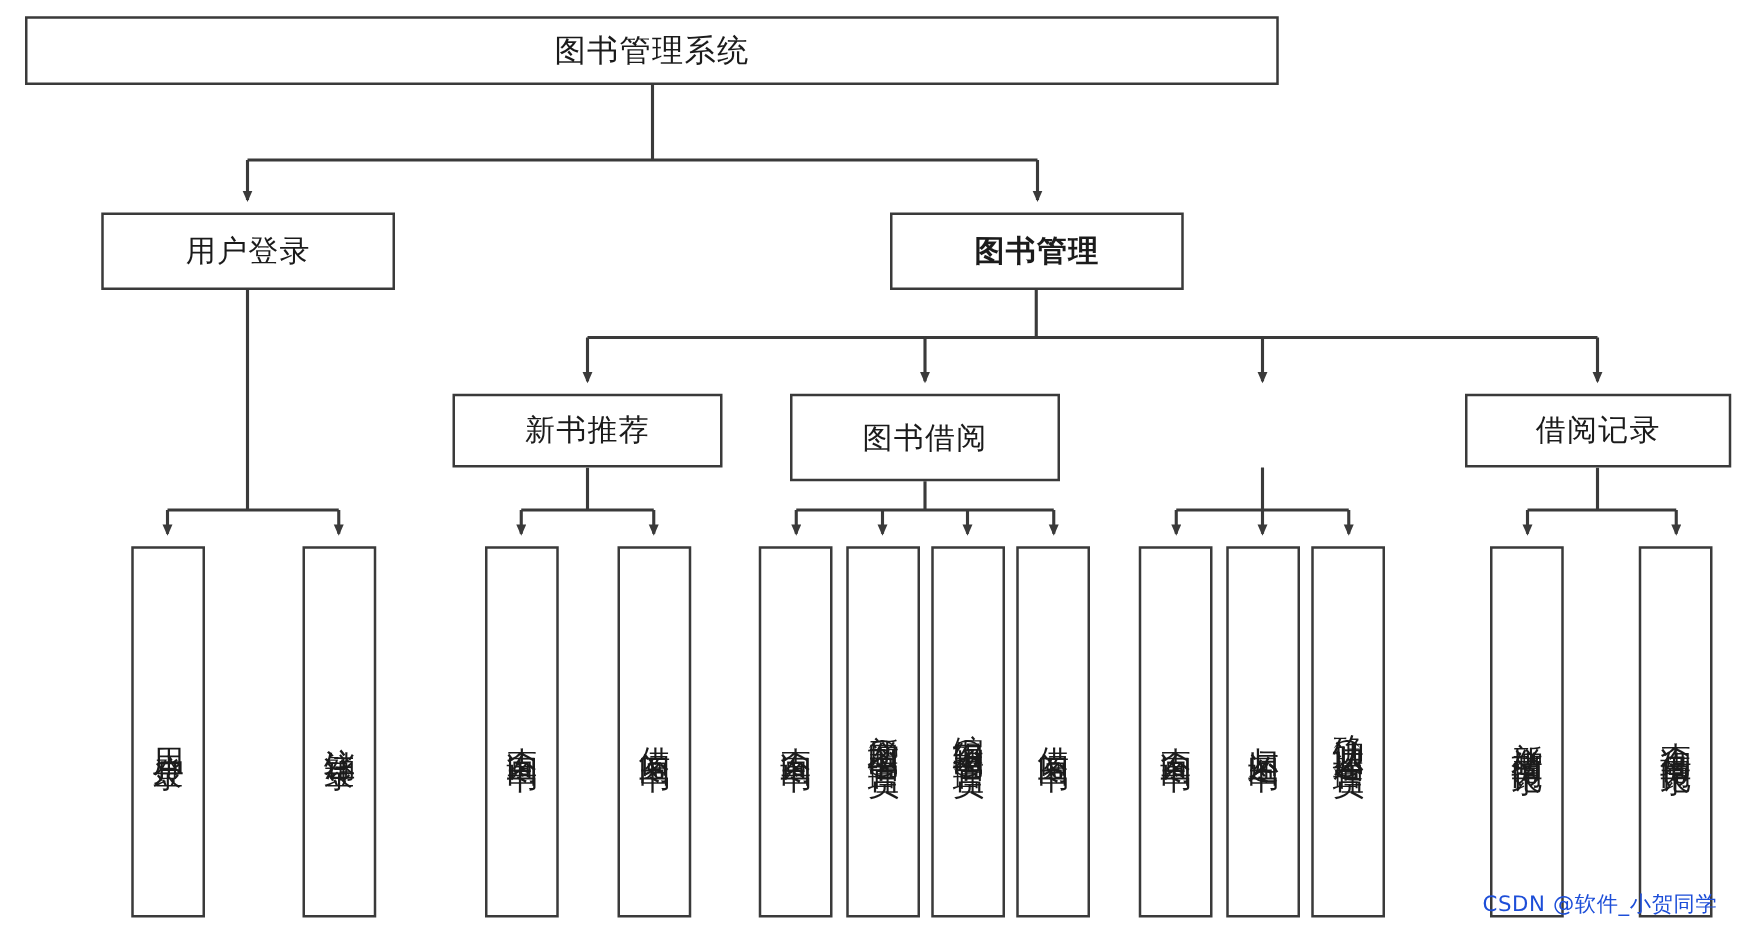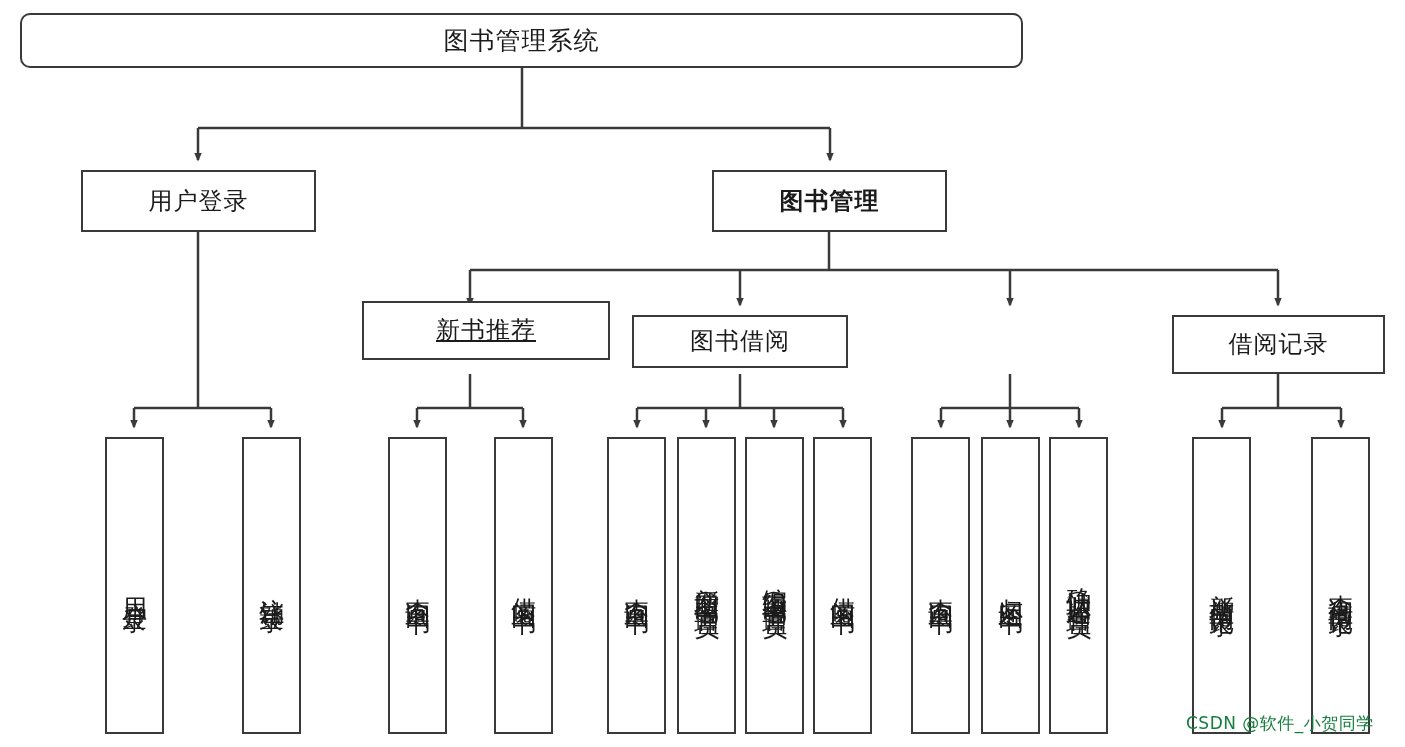--- a/index.html
+++ b/index.html
@@ -56,21 +56,21 @@
   .node.v > span {
     writing-mode: vertical-rl;
     text-orientation: upright;
     display: block;
   }
   .watermark {
     position: absolute;
     left: 1186px;
     top: 712px;
     font-size: 17px;
-    color: #15803d;
+    color: #1d4ed8;
     white-space: nowrap;
     letter-spacing: 0.5px;
   }
 </style>
 </head>
 <body>
 
 <div id="canvas">
 
   <svg id="wires" viewBox="0 0 1405 747" width="1405" height="747" xmlns="http://www.w3.org/2000/svg">
@@ -116,35 +116,35 @@
       <path d="M1010,408 L1010,427" marker-end="url(#arrow)"></path>
       <path d="M1079,408 L1079,427" marker-end="url(#arrow)"></path>
 
       <path d="M1278,374 L1278,408"></path>
       <path d="M1222,408 L1341,408"></path>
       <path d="M1222,408 L1222,427" marker-end="url(#arrow)"></path>
       <path d="M1341,408 L1341,427" marker-end="url(#arrow)"></path>
     </g>
   </svg>
 
-  <div class="node h root" style="left:20px; top:13px; width:1003px; height:55px;border-radius:10px;">
+  <div class="node h root" style="left:20px; top:13px; width:1003px; height:55px;">
     <span>图书管理系统</span>
   </div>
 
   <div class="node h" style="left:81px; top:170px; width:235px; height:62px;">
     <span>用户登录</span>
   </div>
   <div class="node h" style="left:712px; top:170px; width:235px; height:62px;font-weight:bold;">
     <span>图书管理</span>
   </div>
 
-  <div class="node h" style="left:362px; top:301px; width:248px; height:59px;text-decoration:underline;">
+  <div class="node h" style="left:362px; top:315px; width:216px; height:59px;">
     <span>新书推荐</span>
   </div>
-  <div class="node h" style="left:632px; top:315px; width:216px; height:53px;">
+  <div class="node h" style="left:632px; top:315px; width:216px; height:70px;">
     <span>图书借阅</span>
   </div>
   <div class="node h" style="left:1172px; top:315px; width:213px; height:59px;justify-content:center;">
     <span>借阅记录</span>
   </div>
 
   <div class="node v" style="left:105px; top:437px; width:59px; height:297px;">
     <span>用户登录</span>
   </div>
   <div class="node v" style="left:242px; top:437px; width:59px; height:297px;">

